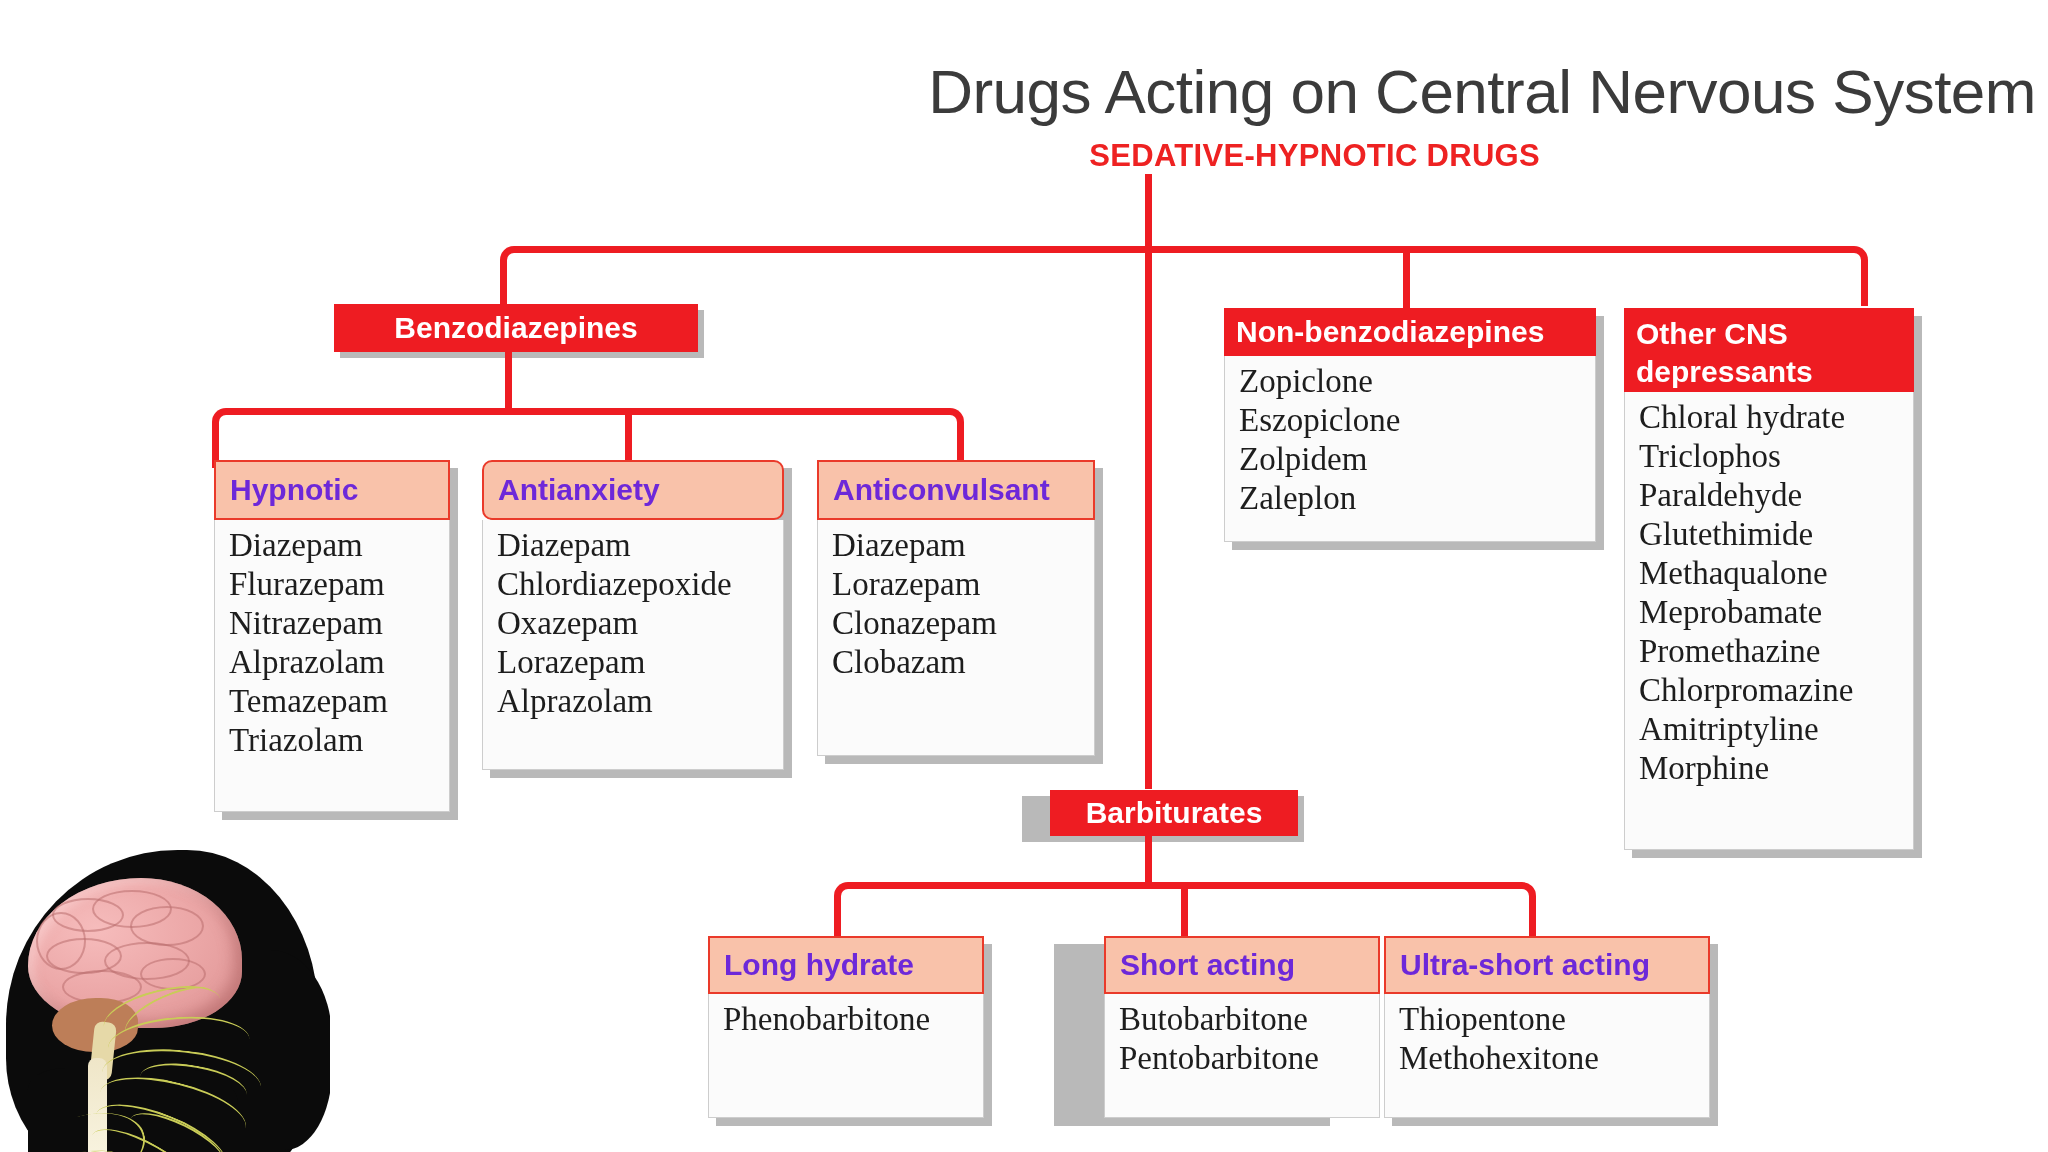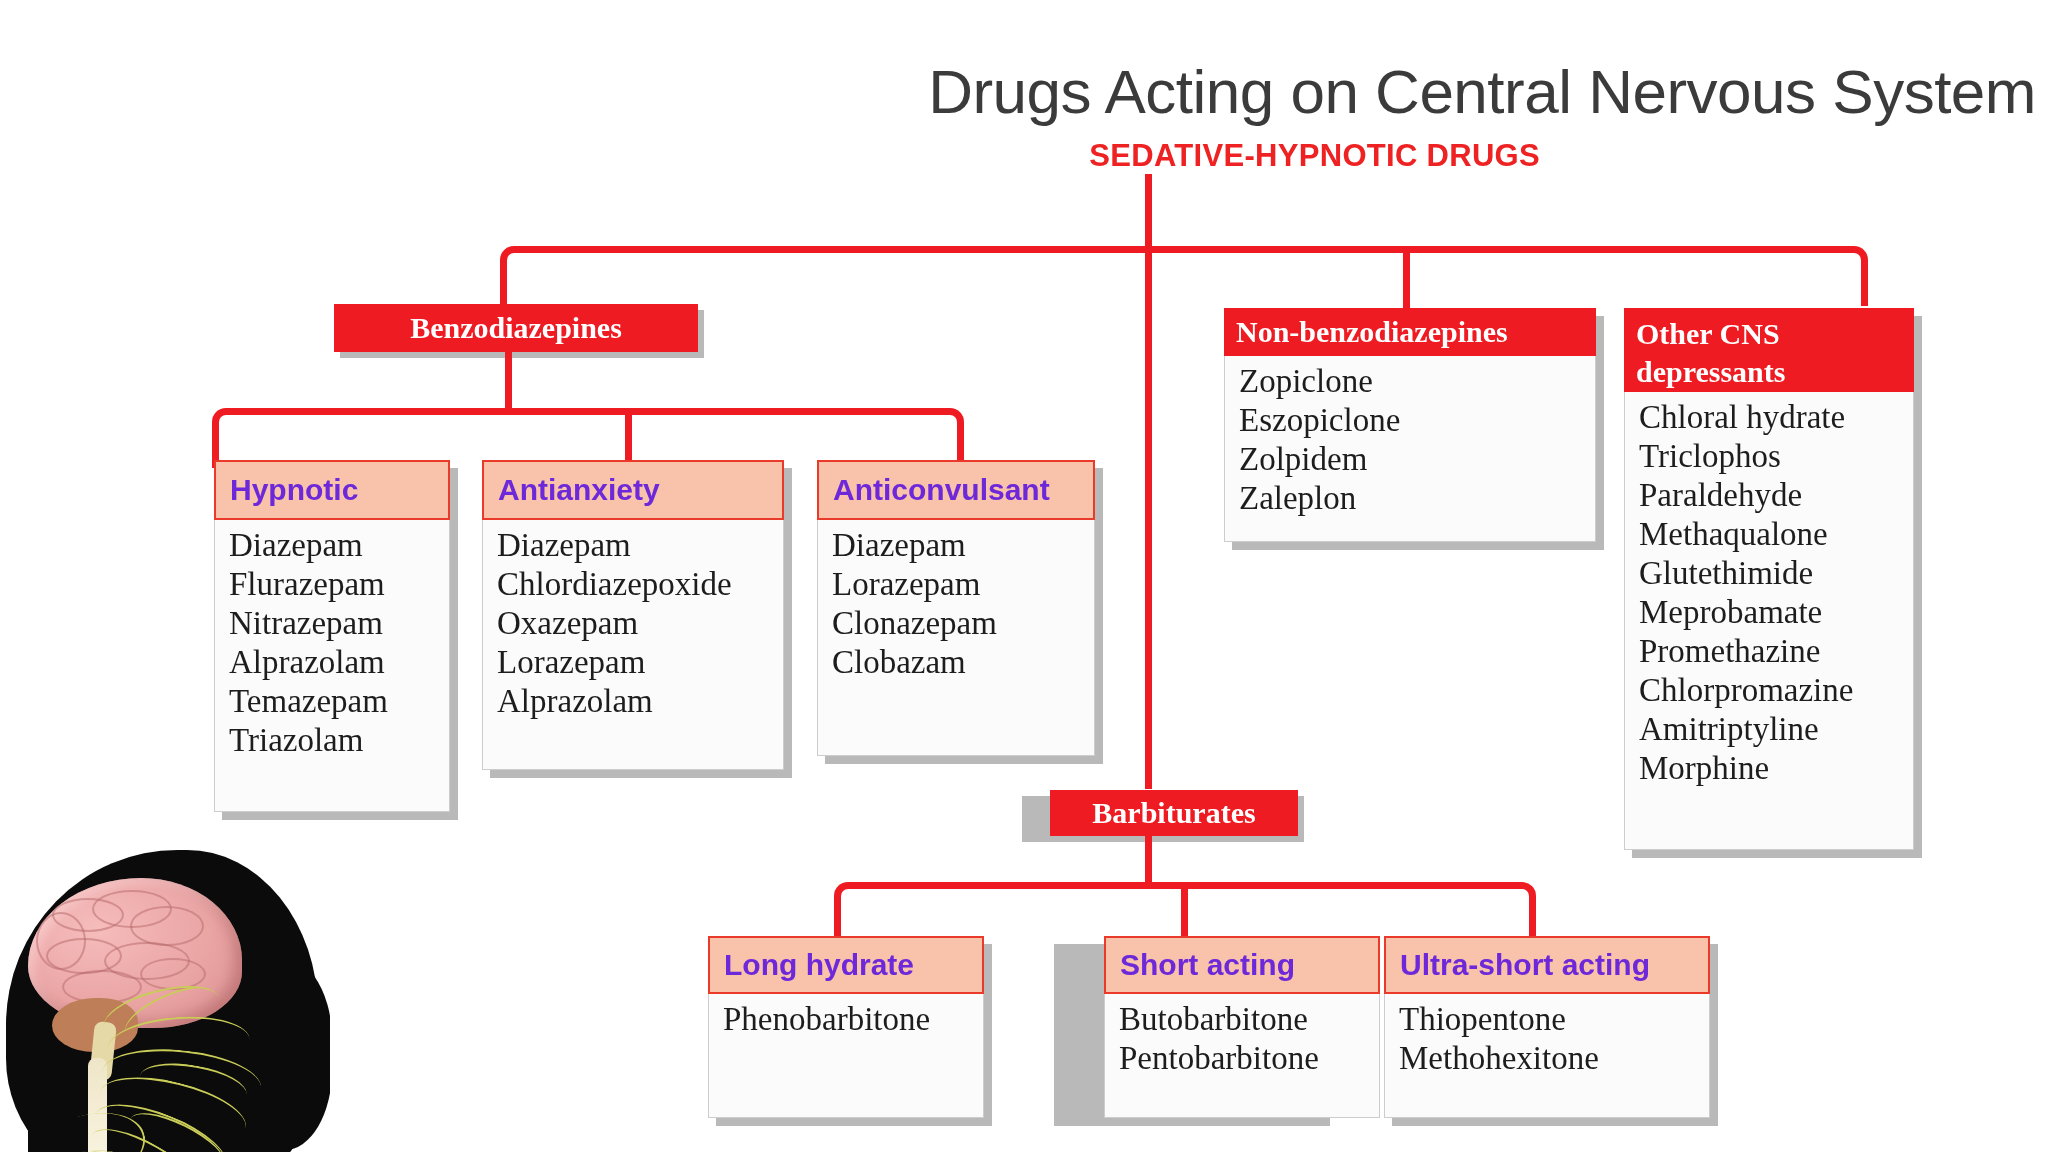--- a/index.html
+++ b/index.html
@@ -63,21 +63,21 @@
     position: absolute;
     background: #b9b9b9;
     z-index: 0;
   }
 
   
   .hdr-red {
     position: relative;
     background: #ee1c22;
     color: #ffffff;
-    font-family: Liberation Serif, serif;
+    font-family: Liberation Sans, sans-serif;
     font-weight: bold;
     font-size: 30px;
     line-height: 1.18;
     padding: 7px 12px 9px 12px;
     box-sizing: border-box;
     z-index: 2;
   }
   
   .hdr-peach {
     position: relative;
@@ -234,21 +234,21 @@
       <div class="li">Flurazepam</div>
       <div class="li">Nitrazepam</div>
       <div class="li">Alprazolam</div>
       <div class="li">Temazepam</div>
       <div class="li">Triazolam</div>
     </div>
   </div>
 
   <div class="card-shadow" style="left:490px; top:434px; width:302px; height:310px;"></div>
   <div class="card" style="left:482px; top:426px; width:302px;">
-    <div class="hdr-peach" style="height:60px; line-height:38px;">Antianxiety</div>
+    <div class="hdr-peach" style="height:60px; line-height:38px;border-radius:10px;">Antianxiety</div>
     <div class="body-panel" style="height:250px;">
       <div class="li">Diazepam</div>
       <div class="li">Chlordiazepoxide</div>
       <div class="li">Oxazepam</div>
       <div class="li">Lorazepam</div>
       <div class="li">Alprazolam</div>
     </div>
   </div>
 
   <div class="card-shadow" style="left:825px; top:434px; width:278px; height:296px;"></div>
@@ -273,22 +273,22 @@
     </div>
   </div>
 
   <div class="card-shadow" style="left:1632px; top:282px; width:290px; height:542px;"></div>
   <div class="card" style="left:1624px; top:274px; width:290px;">
     <div class="hdr-red" style="height:84px; line-height:38px;">Other CNS depressants</div>
     <div class="body-panel" style="height:458px;">
       <div class="li">Chloral hydrate</div>
       <div class="li">Triclophos</div>
       <div class="li">Paraldehyde</div>
+      <div class="li">Glutethimide</div>
       <div class="li">Methaqualone</div>
-      <div class="li">Glutethimide</div>
       <div class="li">Meprobamate</div>
       <div class="li">Promethazine</div>
       <div class="li">Chlorpromazine</div>
       <div class="li">Amitriptyline</div>
       <div class="li">Morphine</div>
     </div>
   </div>
 
   <div class="card-shadow" style="left:1022px; top:762px; width:282px; height:46px;"></div>
   <div class="card" style="left:1016px; top:756px; width:282px;padding-left:34px;">

